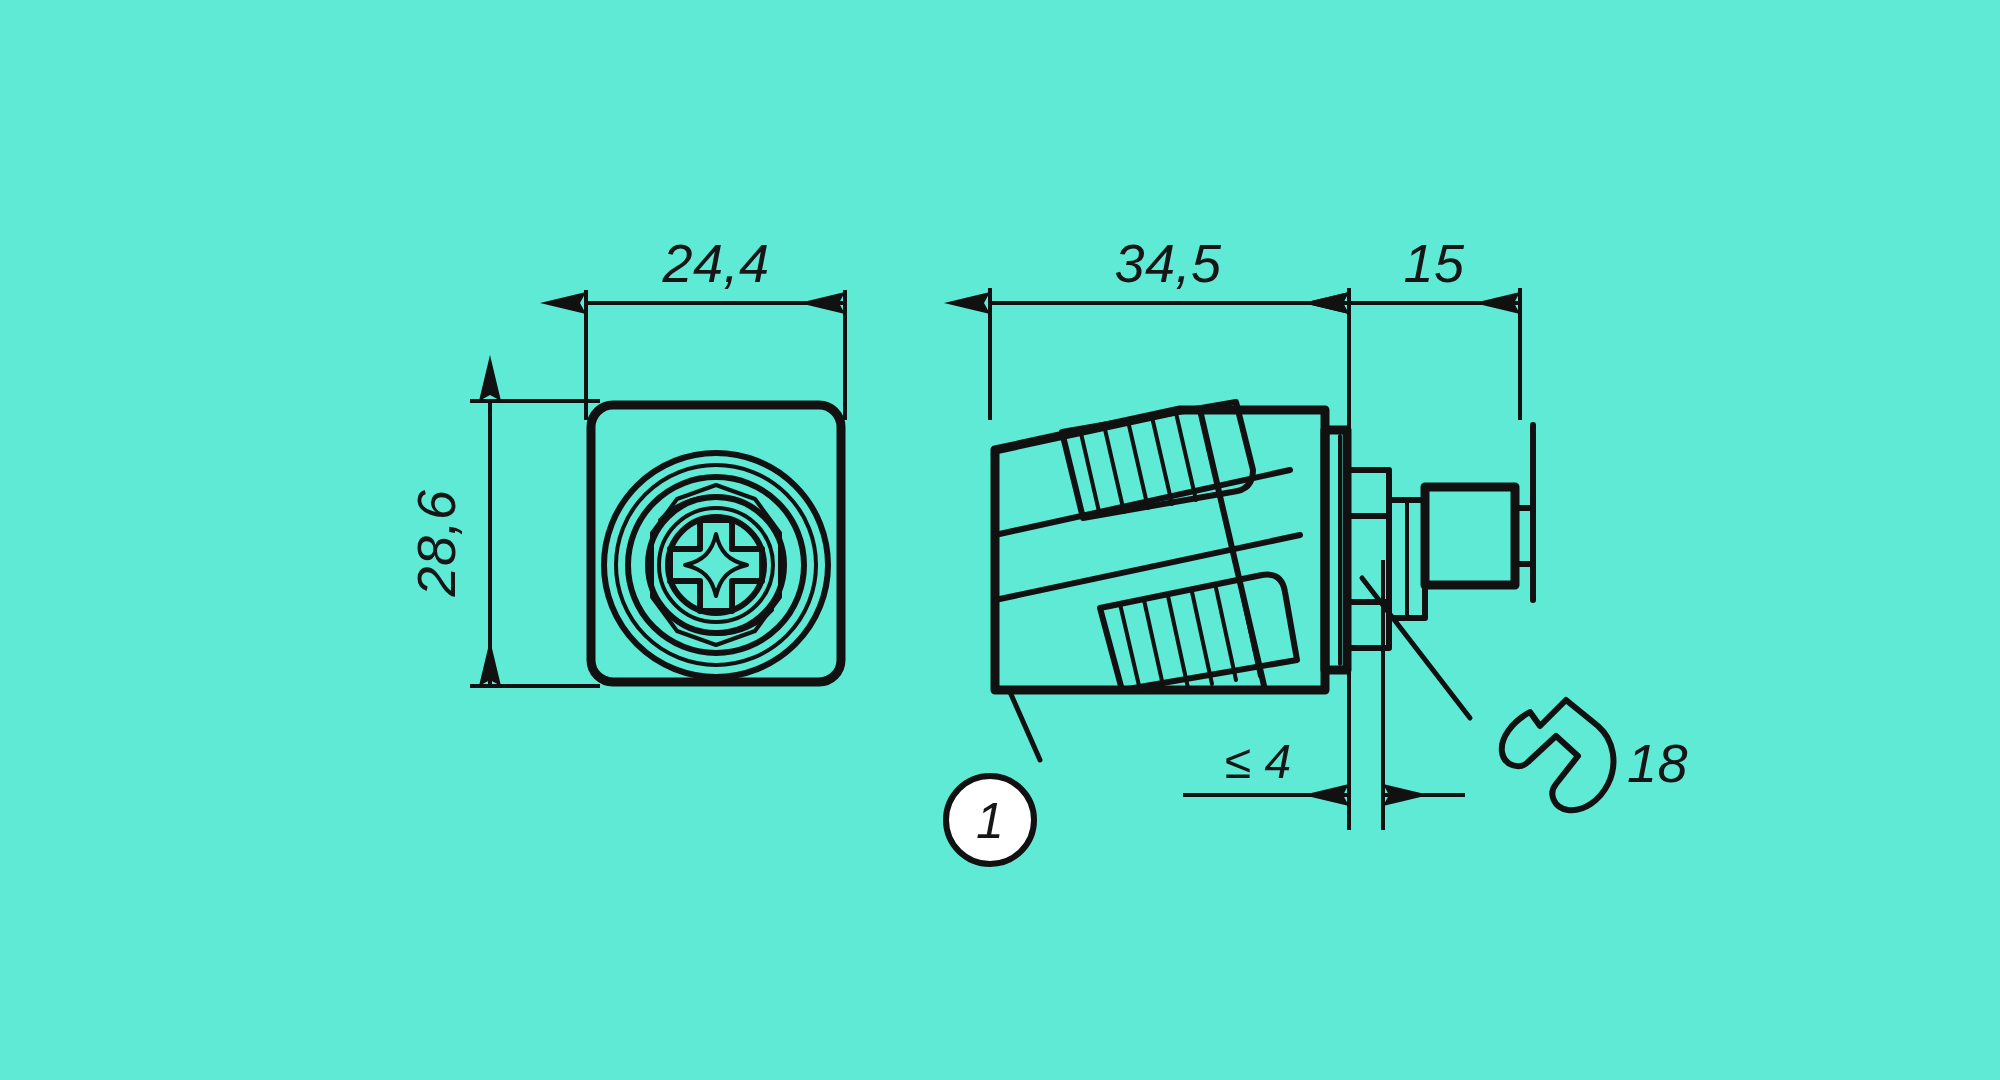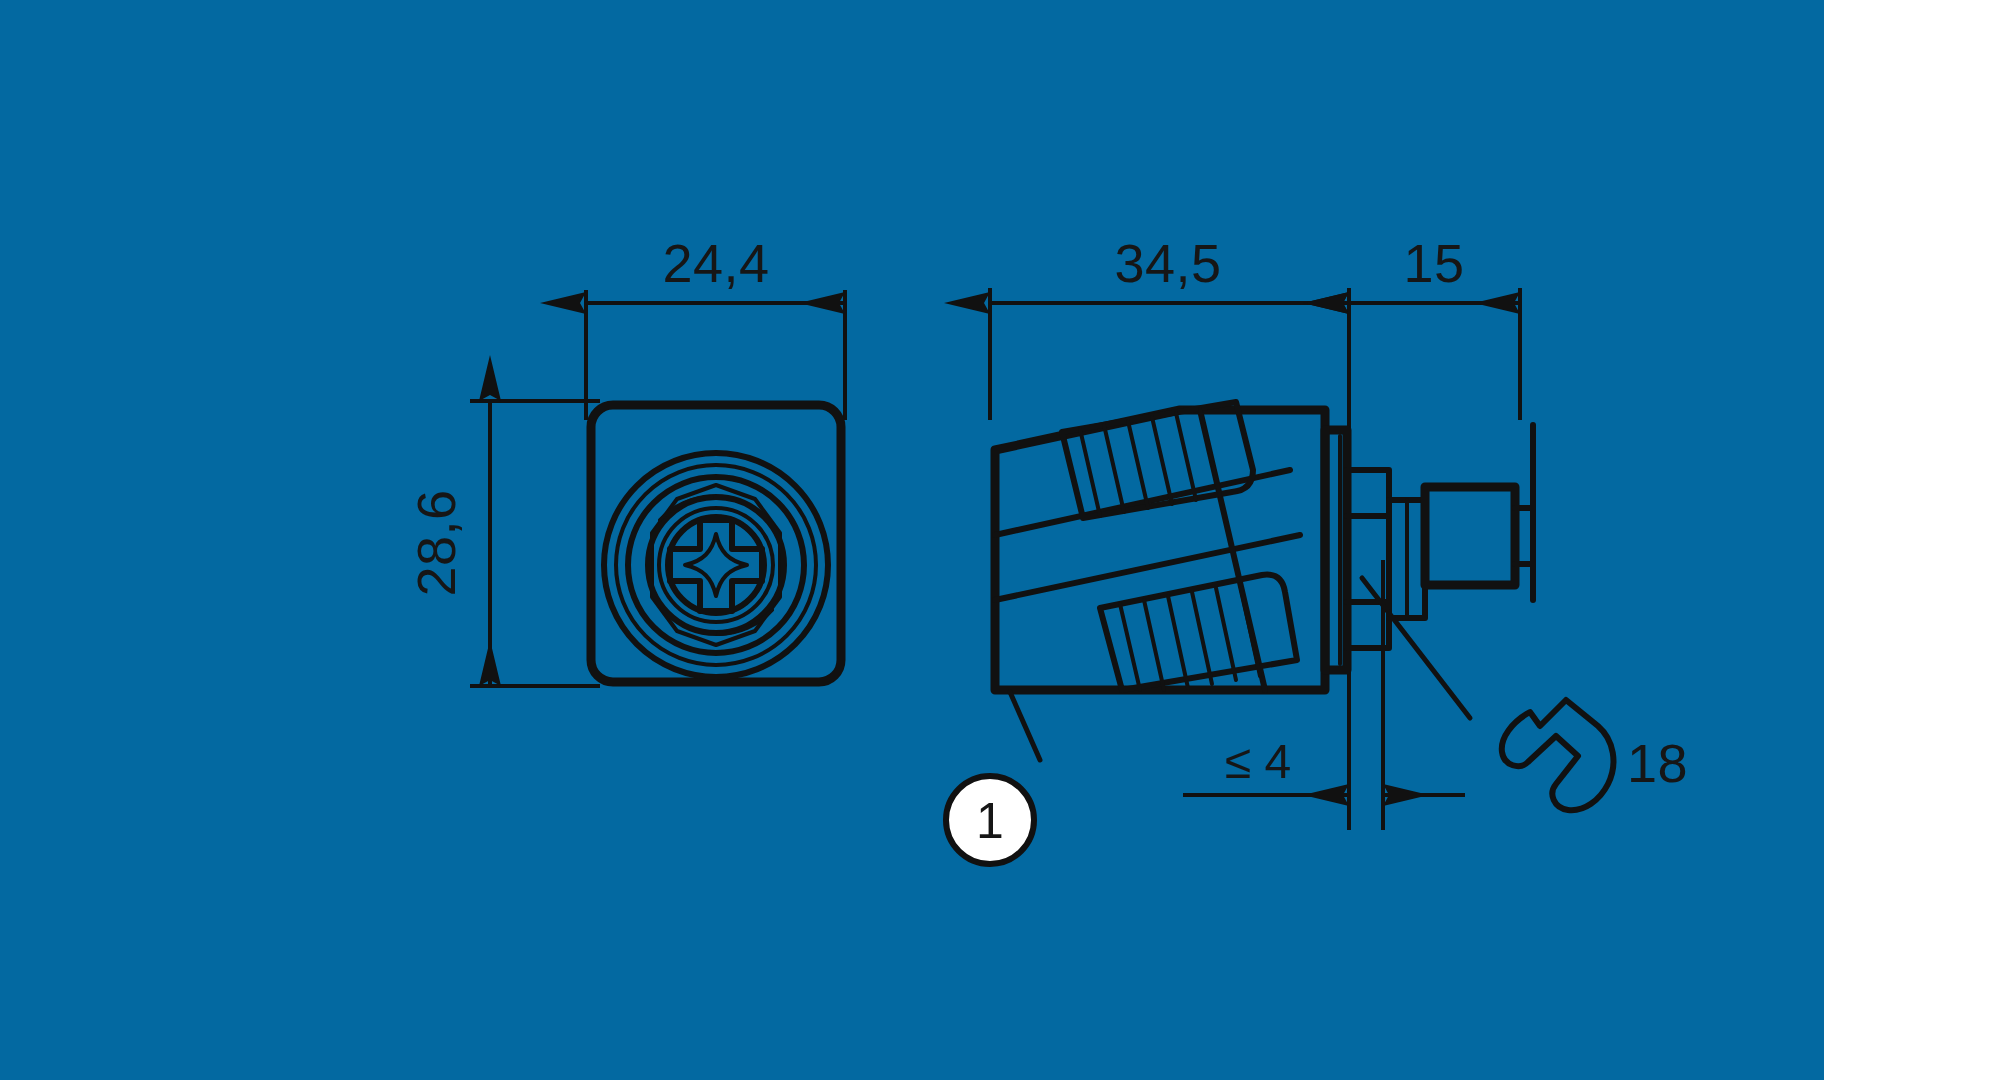--- a/index.html
+++ b/index.html
@@ -8,23 +8,24 @@
     background: #ffffff;
   }
   body {
     width: 2000px;
     height: 1080px;
     font-family: "Liberation Sans", sans-serif;
     overflow: hidden;
   }
   #drawing-root {
     position: relative;
-    width: 1824px;
+    width: 2000px;
     height: 1080px;
-    background: #0369a1;
+    background: #5eead4;
+    font-style: italic;
   }
   svg#cad {
     position: absolute;
     left: 0;
     top: 0;
     width: 2000px;
     height: 1080px;
     display: block;
   }
   .dim-text {

